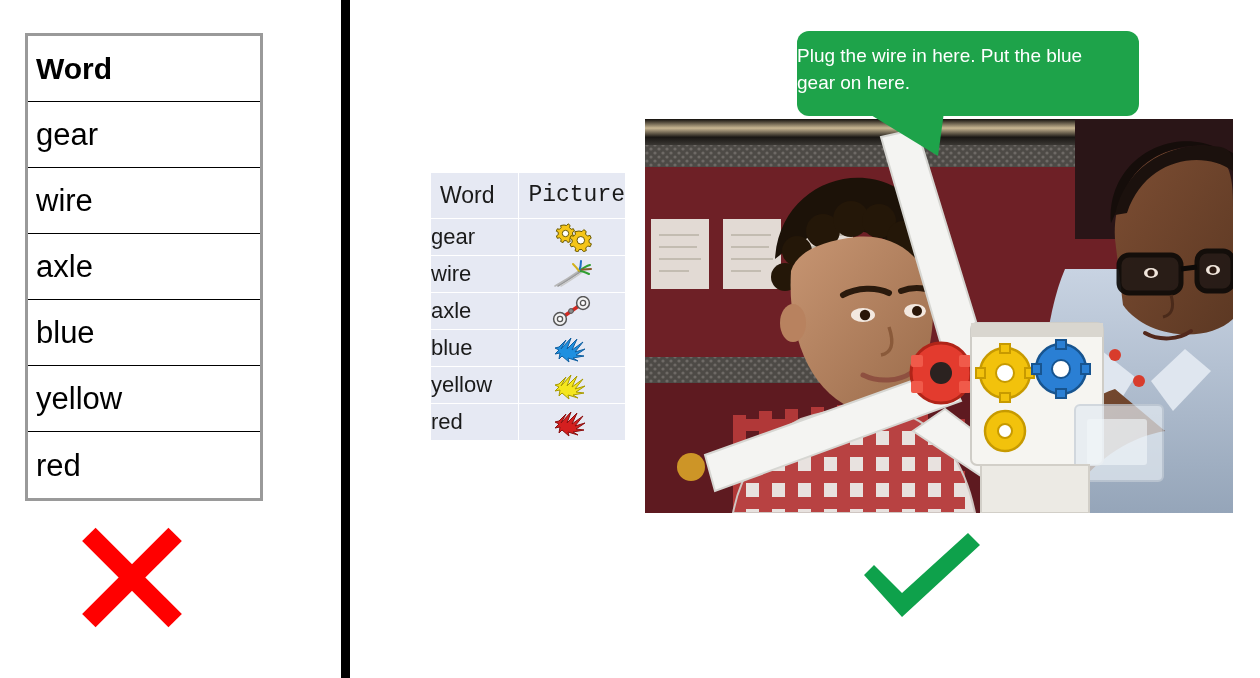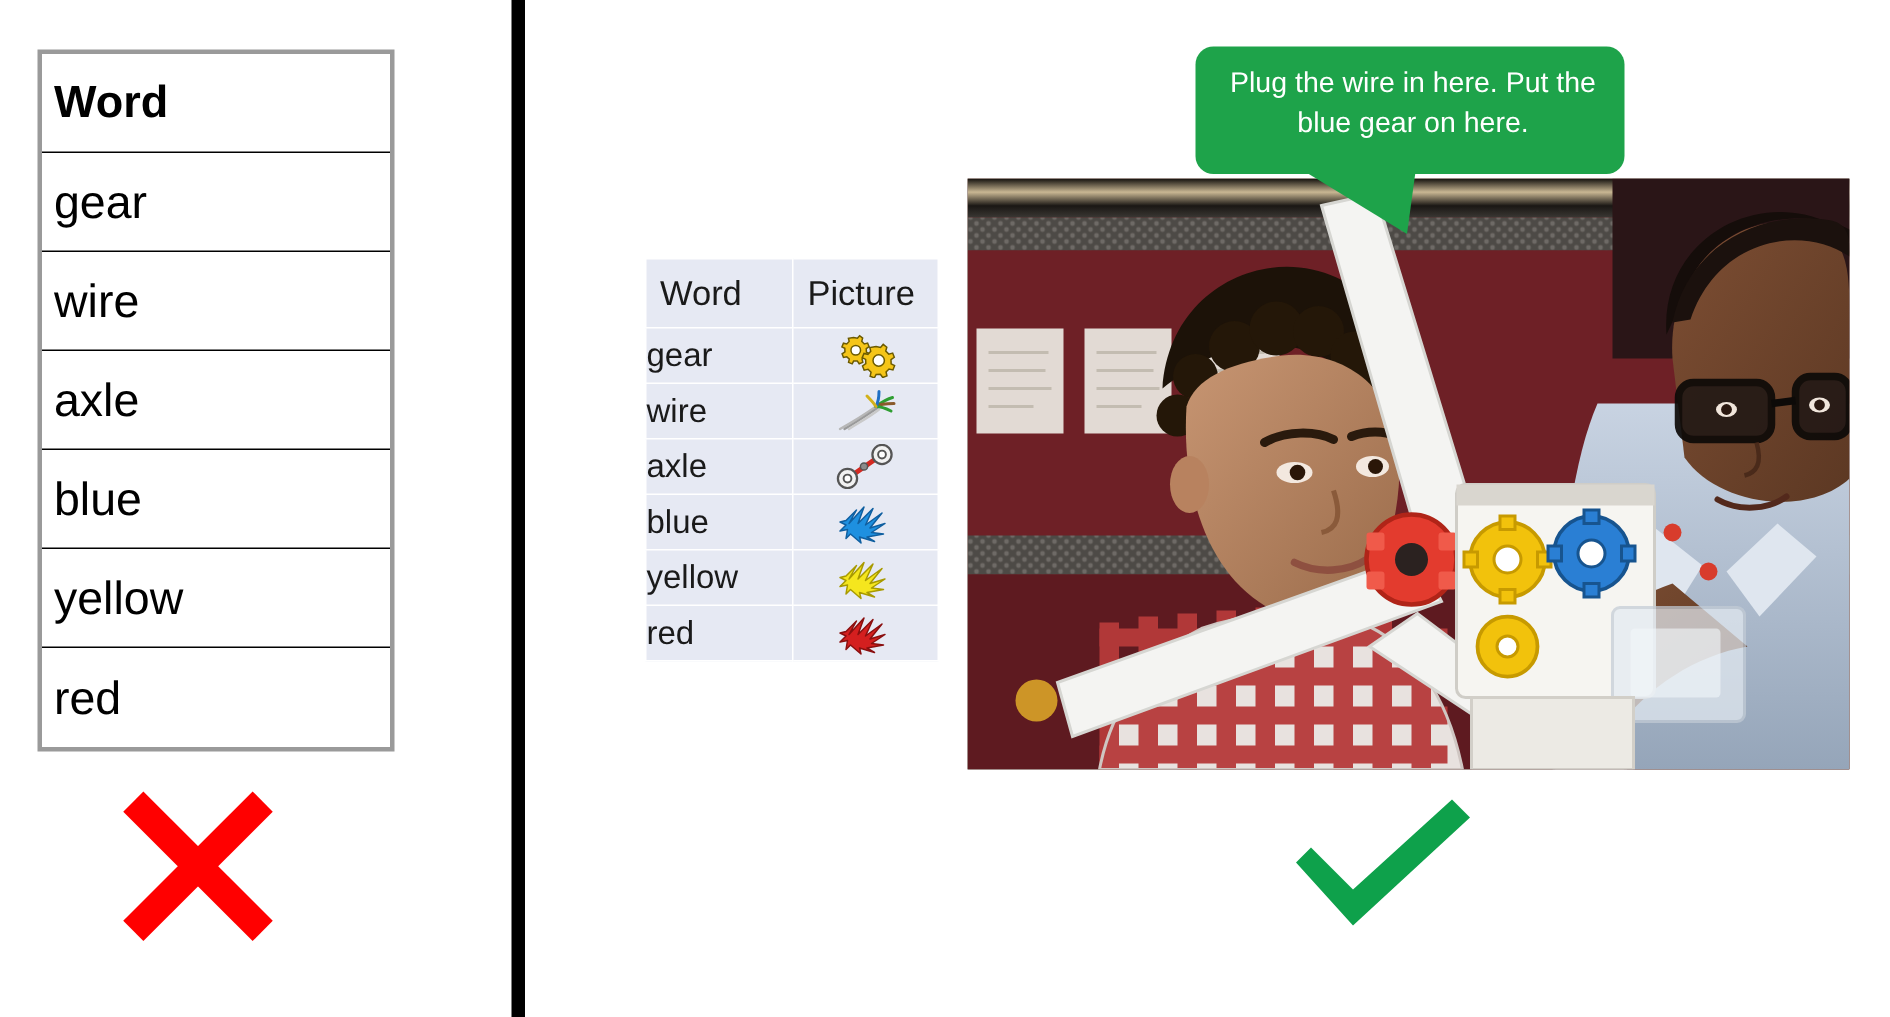--- a/index.html
+++ b/index.html
@@ -110,48 +110,48 @@
     font-size: 22px;
     color: #1a1a1a;
     padding-left: 9px;
     vertical-align: middle;
     white-space: nowrap;
   }
   .rt-pic {
     width: 96px;
     text-align: center;
     vertical-align: middle;
+    font-family: Liberation Mono, monospace;
   }
   .rt-pic svg { display: inline-block; vertical-align: middle; }
 
   
   .photo {
     position: absolute;
     left: 645px;
     top: 119px;
     width: 588px;
     height: 394px;
     overflow: hidden;
     background: #6d6257;
   }
   .photo svg { display: block; }
 
   
   .bubble {
     position: absolute;
     left: 797px;
     top: 31px;
-    width: 286px;
+    width: 342px;
     height: 85px;
     background: #1EA34A;
     border-radius: 12px;
     box-sizing: border-box;
-    padding: 12px 16px 0 20px;
+    padding: 12px 16px 0 0;
     z-index: 5;
-    text-align: center;
   }
   .bubble-text {
     color: #ffffff;
     font-size: 19px;
     line-height: 1.42;
     font-family: "Liberation Sans", sans-serif;
   }
   .bubble-tail {
     position: absolute;
     left: 866px;

